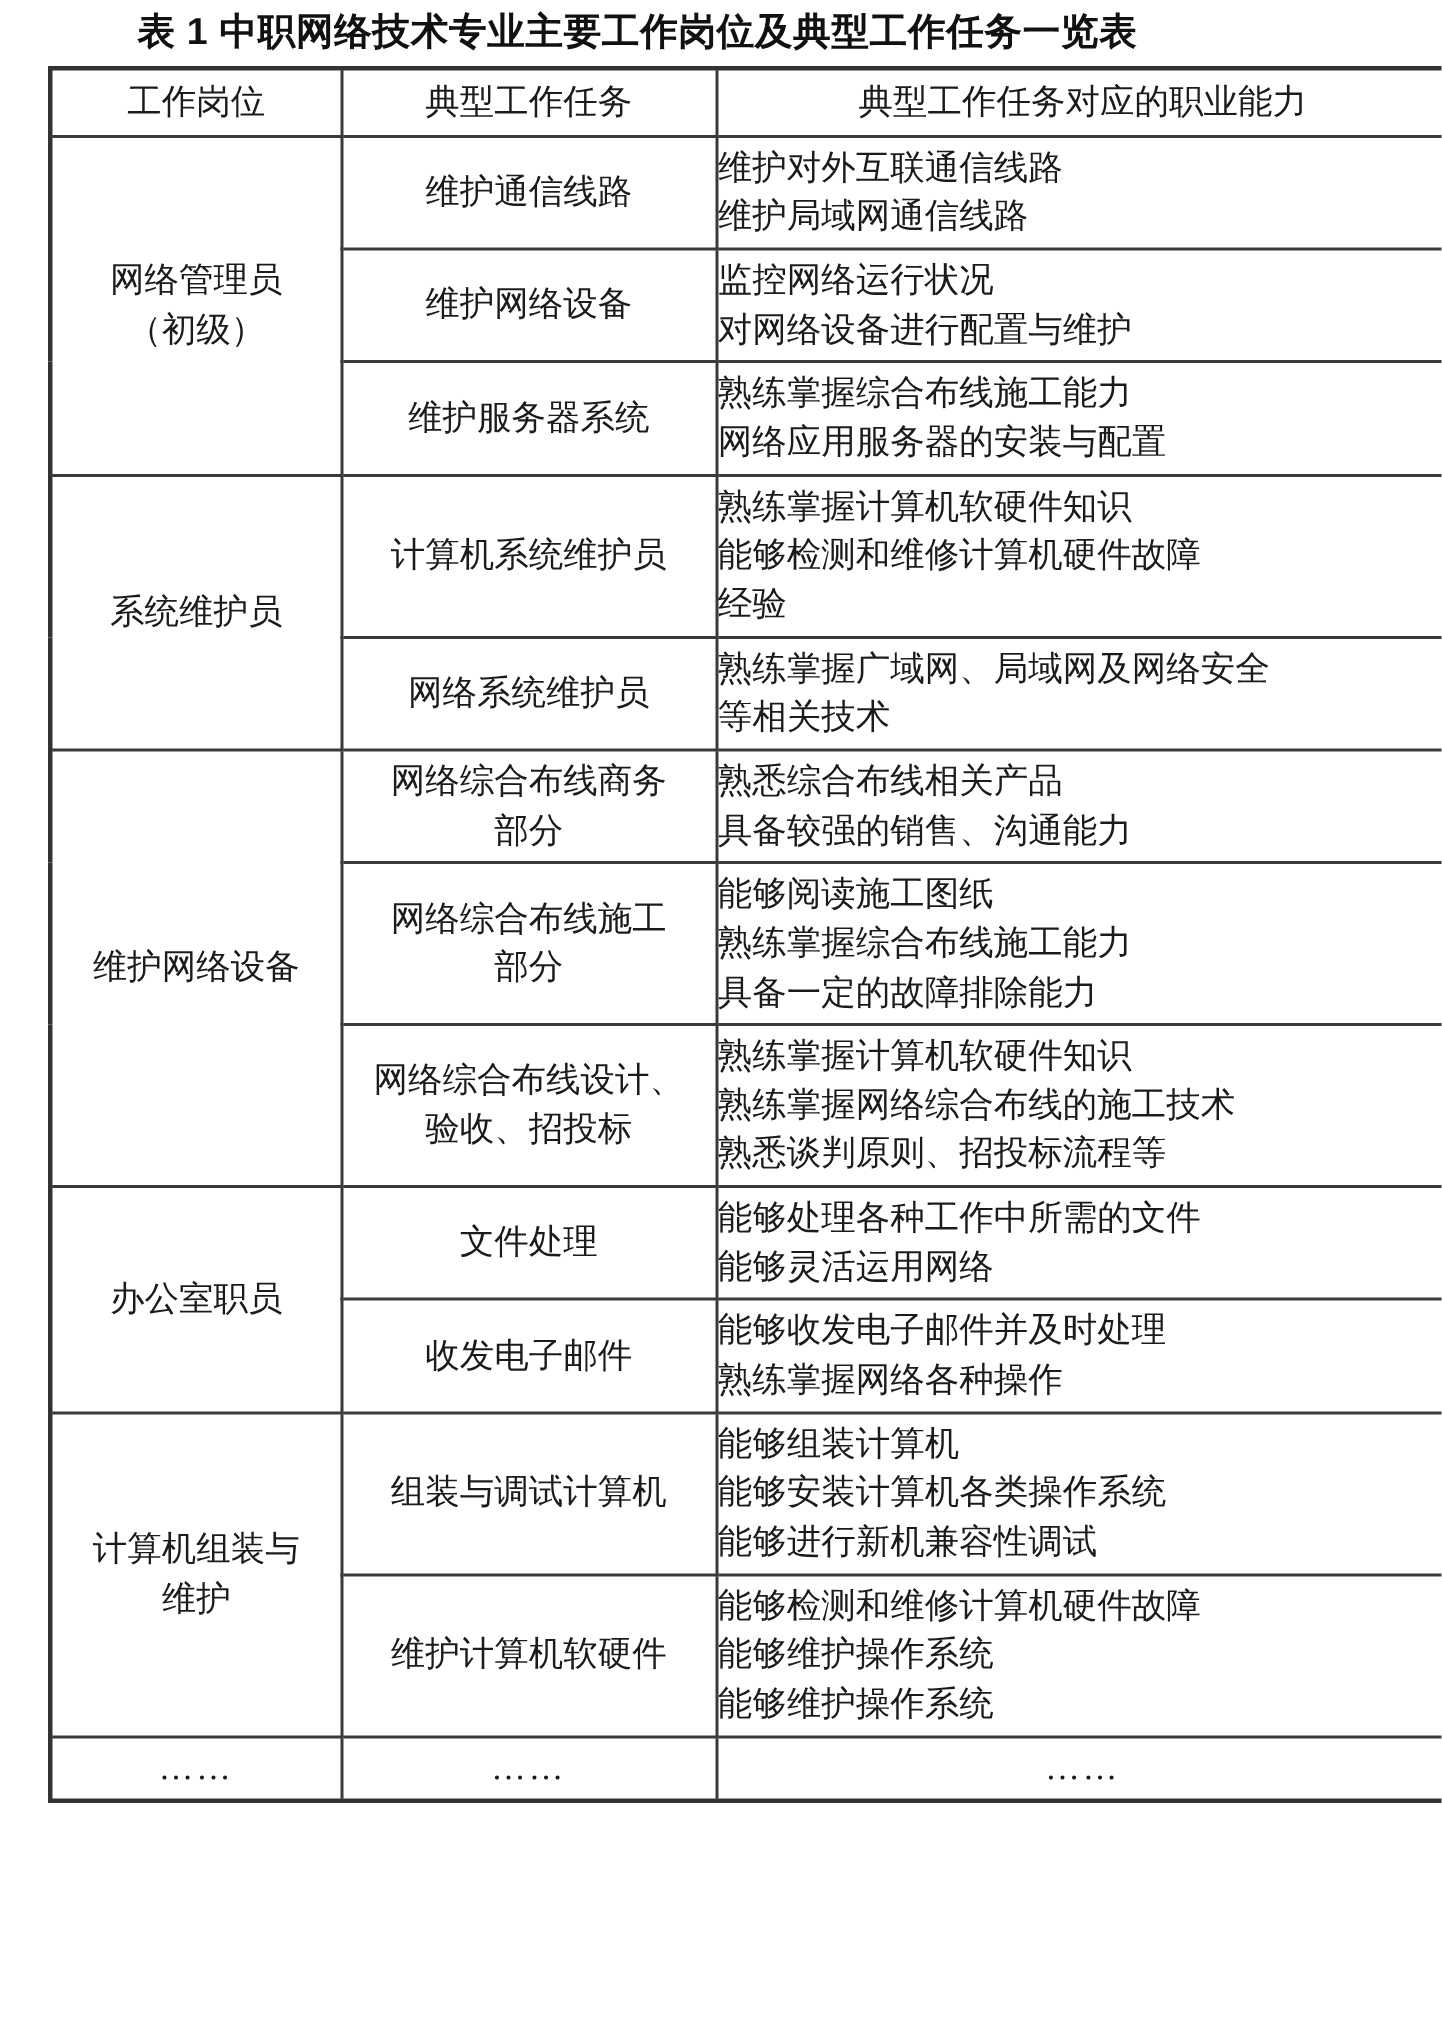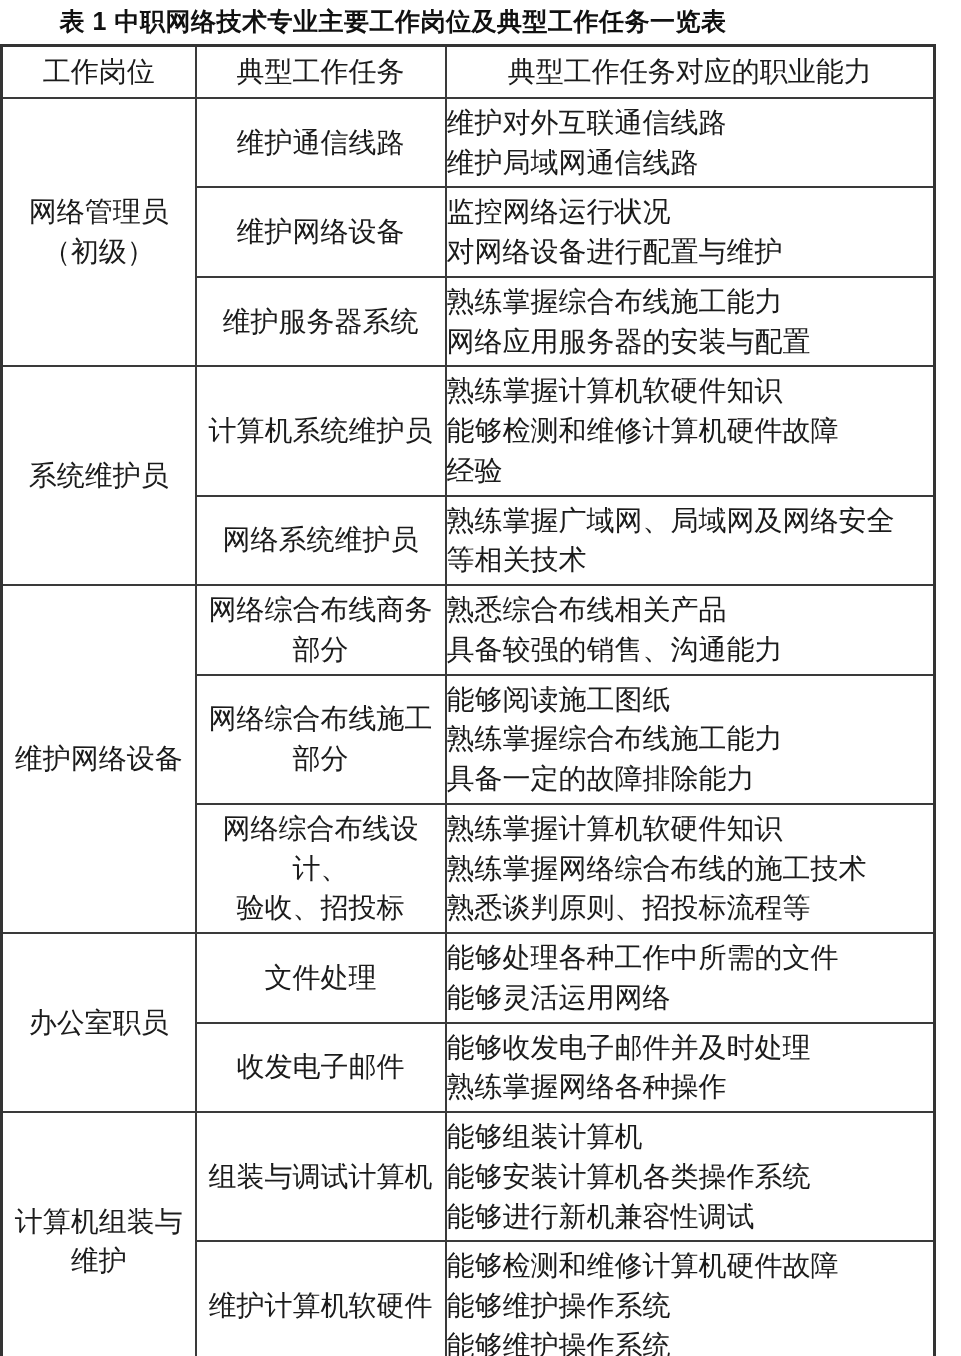--- a/index.html
+++ b/index.html
@@ -12,20 +12,21 @@
     height: 1356px;
     font-family: "Liberation Serif", "DejaVu Serif", serif;
     color: #1a1a1a;
     overflow: hidden;
   }
   .page {
     width: 786px;
     height: 1356px;
     position: relative;
     box-sizing: border-box;
+    margin-left: 32px;
   }
   .table-caption {
     text-align: center;
     font-family: "Liberation Sans", "DejaVu Sans", sans-serif;
     font-weight: bold;
     font-size: 25px;
     letter-spacing: 0.5px;
     color: #111111;
     padding-top: 6px;
     padding-bottom: 8px;
@@ -36,21 +37,21 @@
     table-layout: fixed;
     margin: 0 auto;
     width: 933px;
     border: 3px solid #333333;
     background: #ffffff;
   }
   table.jobs td, table.jobs th {
     border: 2px solid #3a3a3a;
     padding: 4px 0;
     font-weight: normal;
-    font-size: 28px;
+    font-size: 23px;
     line-height: 1.42;
     color: #1b1b1b;
     vertical-align: middle;
     font-family: "Liberation Serif", "DejaVu Serif", serif;
   }
   table.jobs thead td {
     text-align: center;
     padding-top: 5px;
     padding-bottom: 5px;
   }

